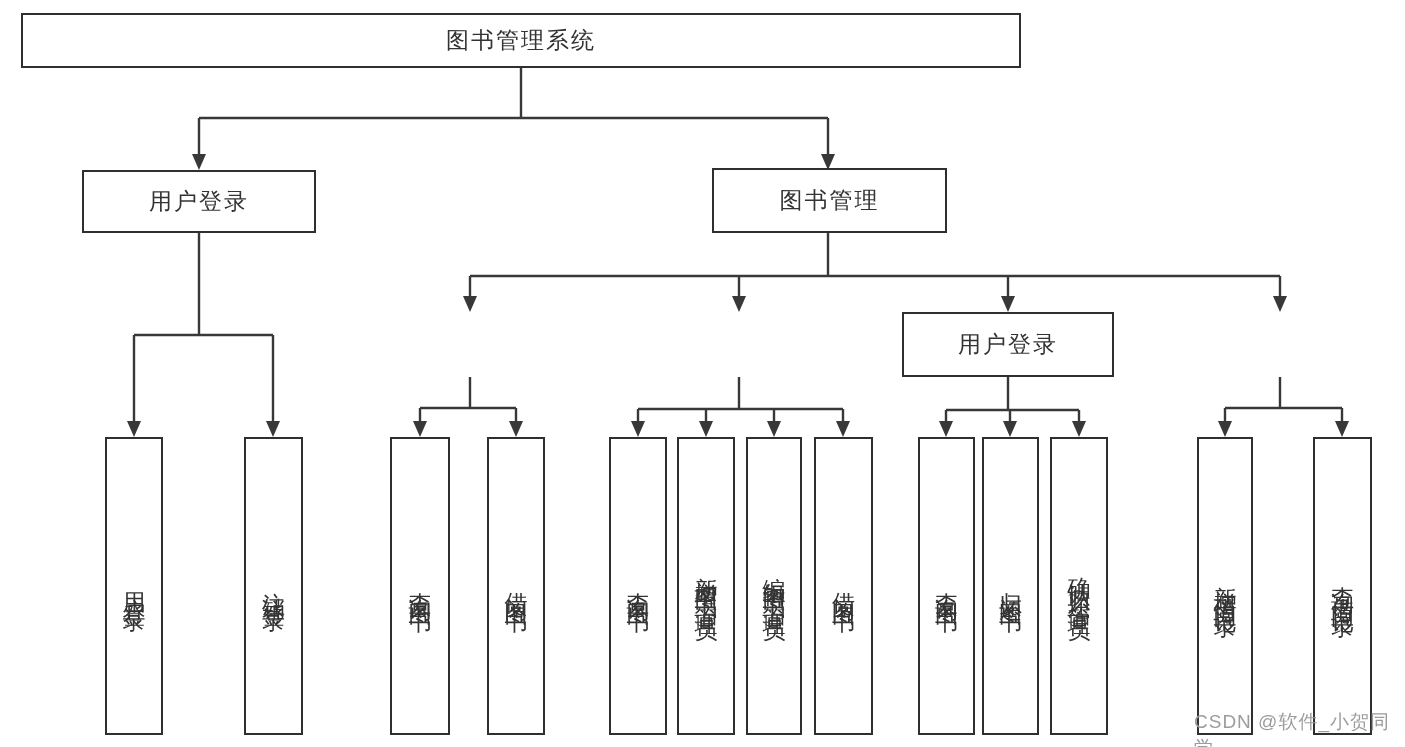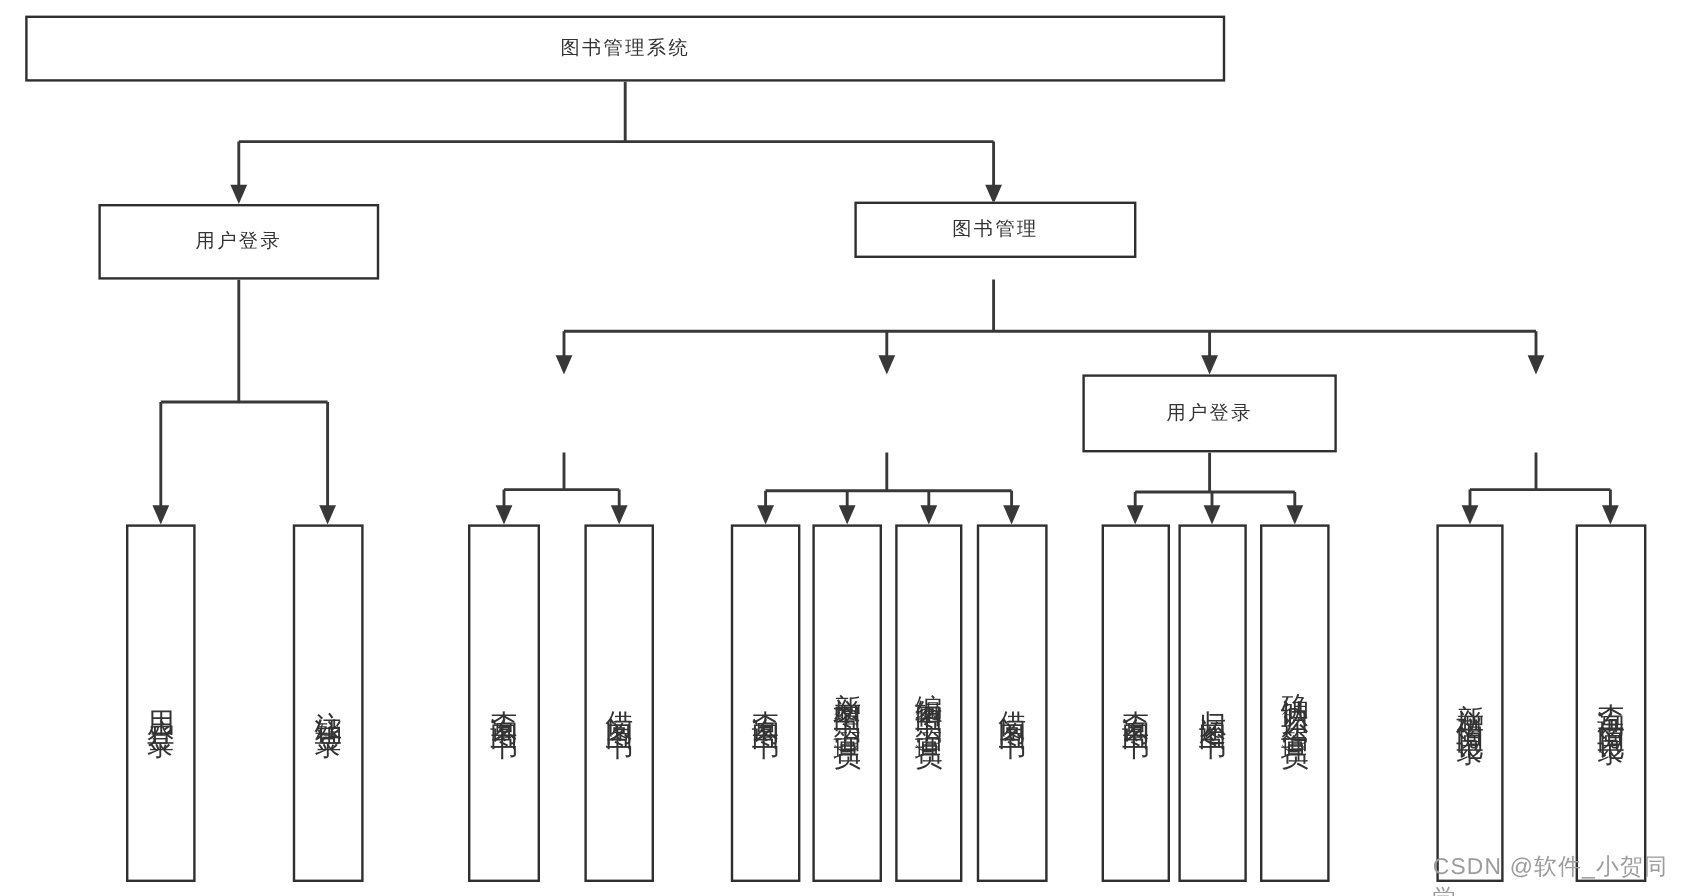--- a/index.html
+++ b/index.html
@@ -16,21 +16,21 @@
     box-sizing:border-box;
     border:2.5px solid #2f2f2f;
     background:#ffffff;
     color:#333333;
     display:flex;
     align-items:center;
     justify-content:center;
     z-index:2;
     white-space:nowrap;
   }
-  .h{font-size:16px;letter-spacing:2px;}
+  .h{font-size:23px;letter-spacing:2px;}
   .v{
     writing-mode:vertical-rl;
     text-orientation:mixed;
     font-size:23px;
     letter-spacing:6px;
     white-space:normal;
     line-height:1;
   }
   .watermark{
     position:absolute;
@@ -83,21 +83,21 @@
         <path d="M1003 421h14l-7 16z"></path>
       <path d="M1072 421h14l-7 16z"></path>
       <path d="M1218 421h14l-7 16z"></path>
         <path d="M1335 421h14l-7 16z"></path>
     </g>
   </svg>
 
   <div class="node h" style="left:21px;top:13px;width:1000px;height:55px">图书管理系统</div>
 
   <div class="node h" style="left:82px;top:170px;width:234px;height:63px">用户登录</div>
-  <div class="node h" style="left:712px;top:168px;width:235px;height:47px">图书管理</div>
+  <div class="node h" style="left:712px;top:168px;width:235px;height:65px">图书管理</div>
 
   <div class="node h" style="left:902px;top:312px;width:212px;height:65px">用户登录</div>
 
   <div class="node v" style="left:105px;top:437px;width:58px;height:298px">用户登录</div>
   <div class="node v" style="left:244px;top:437px;width:59px;height:298px">注销登录</div>
 
   <div class="node v" style="left:390px;top:437px;width:60px;height:298px">查询图书</div>
   <div class="node v" style="left:487px;top:437px;width:58px;height:298px">借阅图书</div>
 
   <div class="node v" style="left:609px;top:437px;width:58px;height:298px">查询图书</div>

